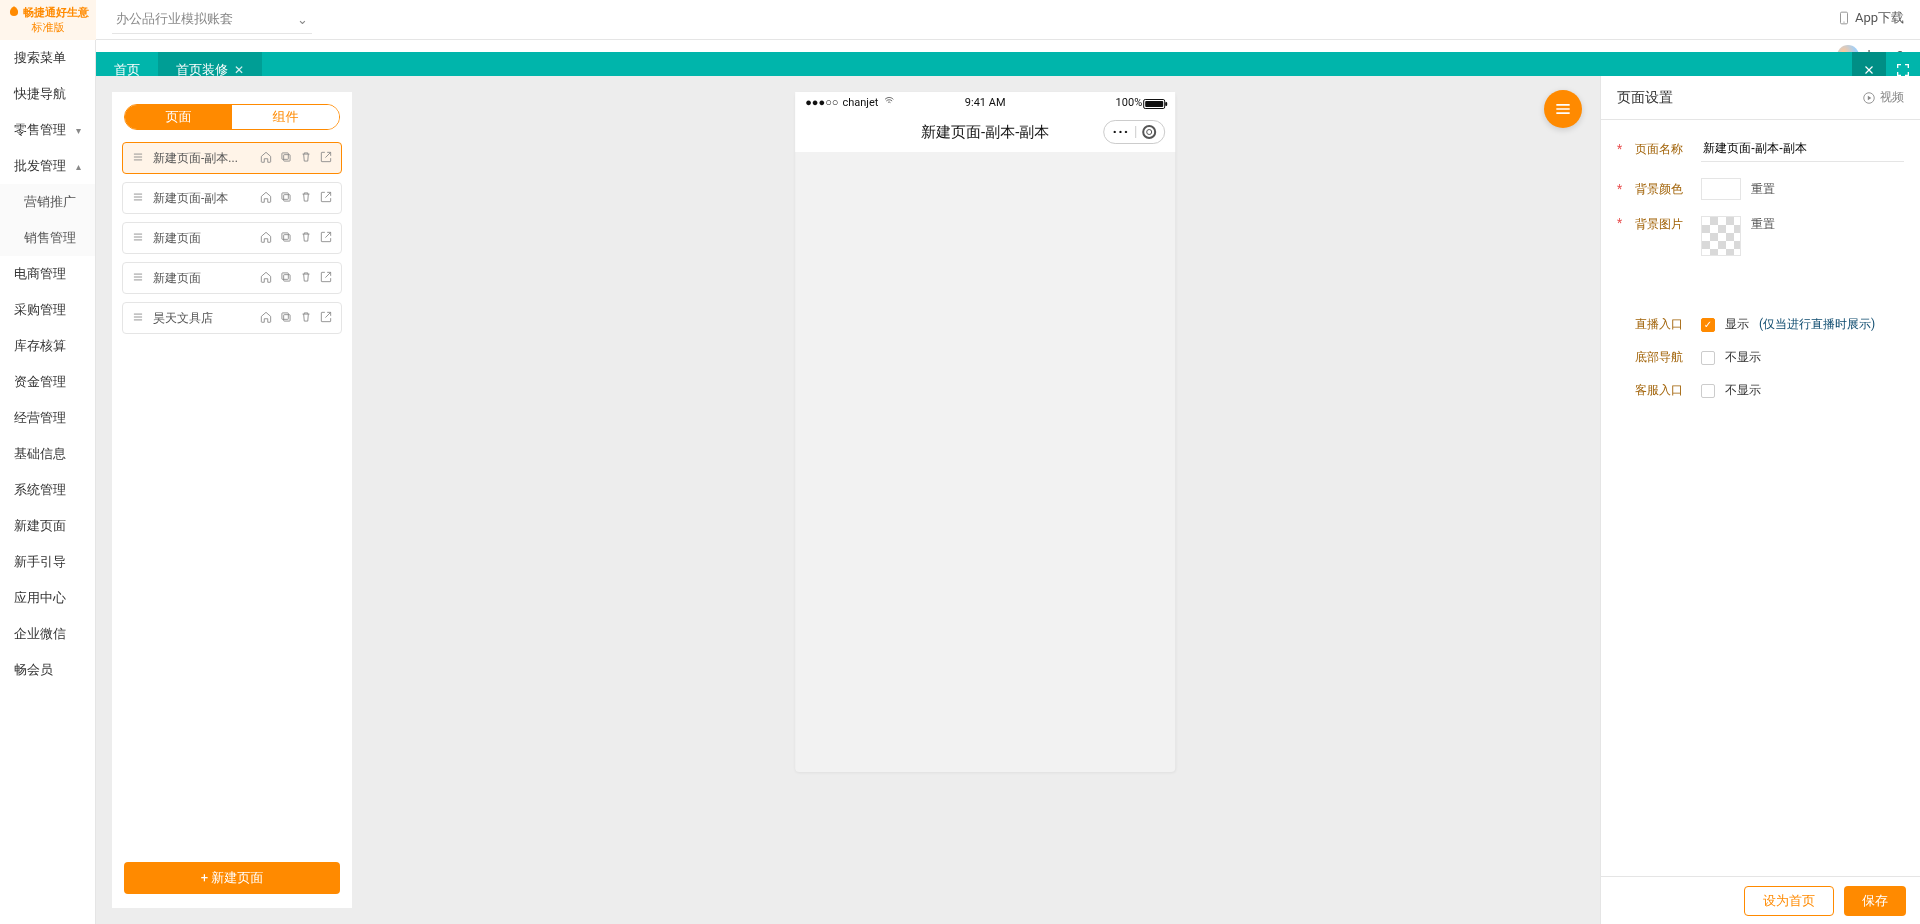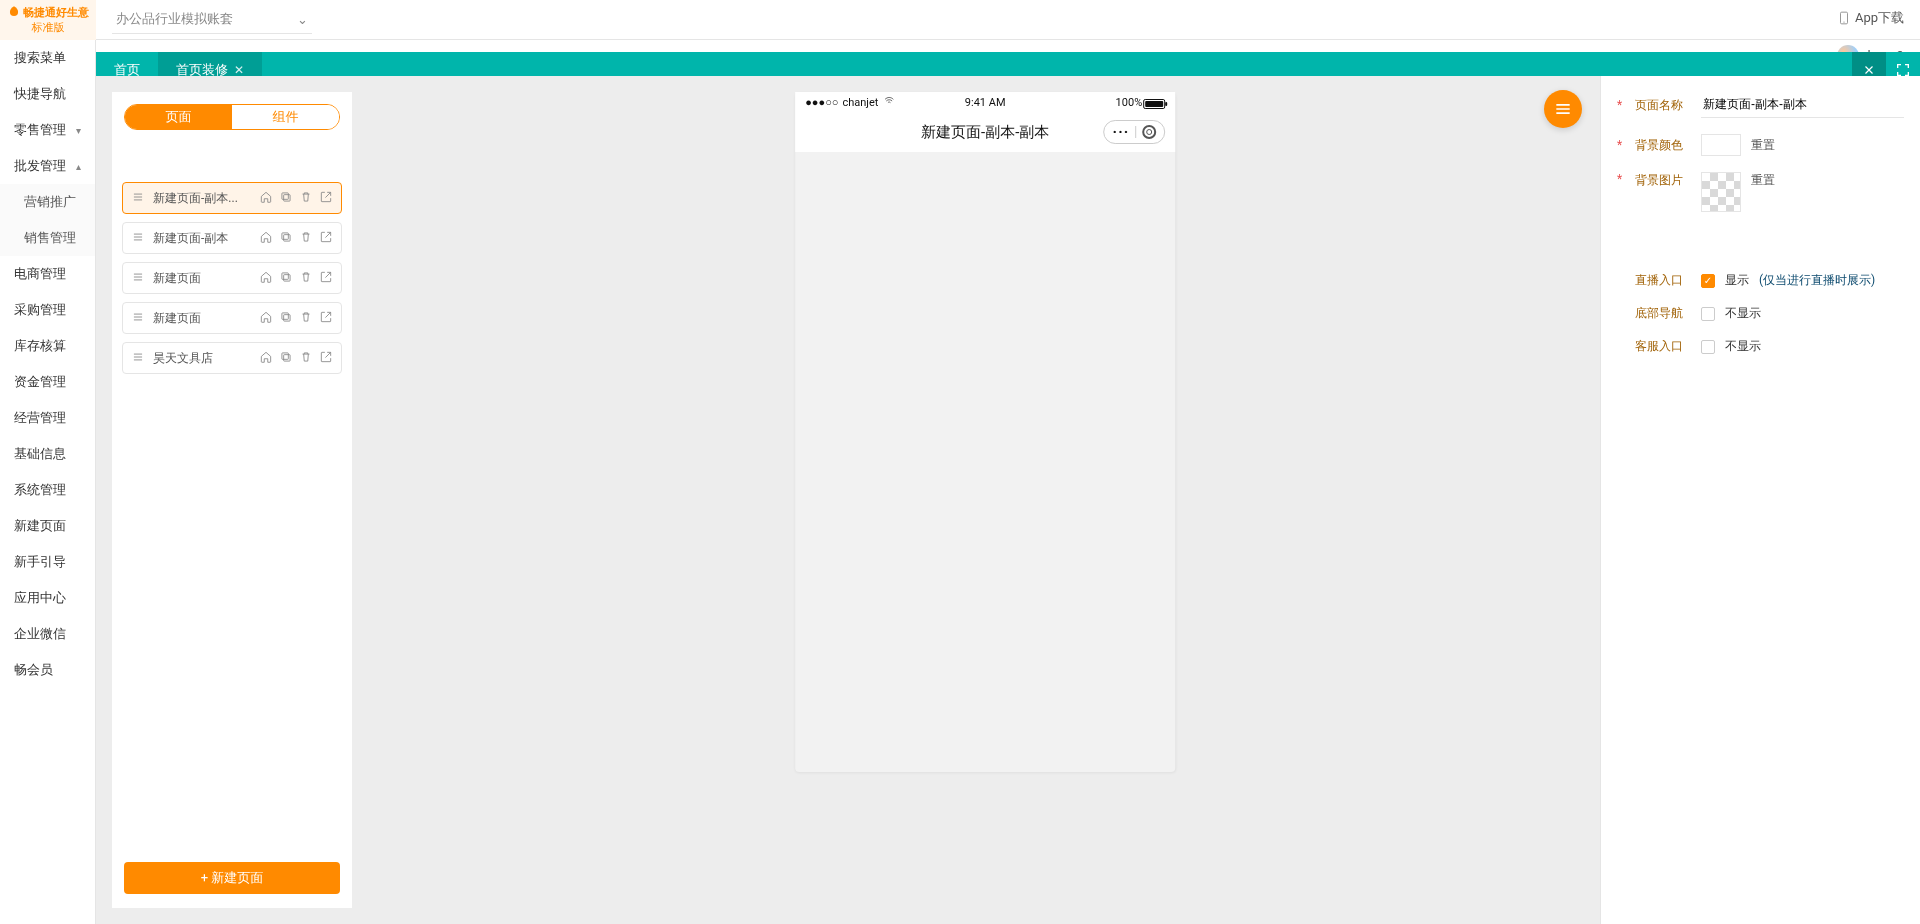--- a/index.html
+++ b/index.html
@@ -47,21 +47,21 @@
   .workarea { position:absolute; top:76px; left:96px; right:0; bottom:0; background:var(--canvas-bg);}
 
   
   .page-panel { position:absolute; top:16px; left:16px; width:240px; bottom:16px; background:#fff; border-radius:0; display:flex; flex-direction:column; }
   .seg { display:flex; border:1px solid var(--brand-orange); border-radius:14px; overflow:hidden; margin:12px; height:26px;}
   .seg .seg-btn { flex:1; display:flex; align-items:center; justify-content:center; font-size:13px; cursor:pointer;}
   .seg .seg-btn.active { background:var(--brand-orange); color:#fff;}
   .seg .seg-btn.inactive { color:var(--brand-orange); background:#fff;}
   .page-list { padding:0 10px; display:flex; flex-direction:column; gap:8px;}
   .page-item { height:32px; border:1px solid var(--border); border-radius:4px; display:flex; align-items:center; gap:8px; padding:0 8px; font-size:12px; color:#555; cursor:pointer;}
-  .page-item.active { border-color:var(--brand-orange); background:#fff4e8;margin-top:40px;}
+  .page-item.active { border-color:var(--brand-orange); background:#fff4e8;}
   .page-item .drag svg, .page-item .icn svg { width:14px; height:14px;}
   .page-item .name { flex:1; overflow:hidden; text-overflow:ellipsis; white-space:nowrap; }
   .page-item .tools { display:flex; gap:6px; color:#888;}
   .page-item .tools .icn { cursor:pointer; }
   .new-page-btn { margin:auto 12px 14px; height:32px; background:var(--brand-orange); color:#fff; border-radius:4px; display:flex; align-items:center; justify-content:center; cursor:pointer; font-size:13px;}
 
   
   .phone { position:absolute; top:16px; left:50%; transform:translateX(-56%); width:380px; height:680px; background:#f2f2f2; border-radius:4px; box-shadow:0 1px 3px rgba(0,0,0,.06);}
   .phone-status { height:20px; display:flex; align-items:center; padding:0 10px; font-size:11px; color:#111; background:#fff;}
   .phone-status .mid { position:absolute; left:0; right:0; text-align:center;}
@@ -380,20 +380,30 @@
     </div>
   </div>
 
   <div class="fab">
     <svg viewBox="0 0 24 24">
         <path class="stroke-w" d="M4 7h16M4 12h16M4 17h16"></path>
       </svg>
   </div>
 
   <div class="settings">
+    <div class="settings-header">
+      <span class="title">页面设置</span>
+      <span class="video">
+        <svg width="14" height="14" viewBox="0 0 24 24">
+            <circle cx="12" cy="12" r="9" class="stroke"></circle>
+            <path d="M10 8l6 4-6 4z" fill="#888"></path>
+          </svg>
+        <span>视频</span>
+      </span>
+    </div>
     <div class="settings-body">
       <div class="form-row">
         <span class="req">*</span>
         <span class="label">页面名称</span>
         <input class="inp" value="新建页面-副本-副本" style="">
       </div>
       <div class="form-row">
         <span class="req">*</span>
         <span class="label">背景颜色</span>
         <span class="swatch"></span>
@@ -421,15 +431,19 @@
         <span class="chk"></span>
         <span>不显示</span>
       </div>
       <div class="form-row">
         <span class="req"></span>
         <span class="label">客服入口</span>
         <span class="chk"></span>
         <span>不显示</span>
       </div>
     </div>
+    <div class="settings-footer">
+      <div class="btn outline">设为首页</div>
+      <div class="btn solid">保存</div>
+    </div>
   </div>
 
 </div>
 
 </body></html>

